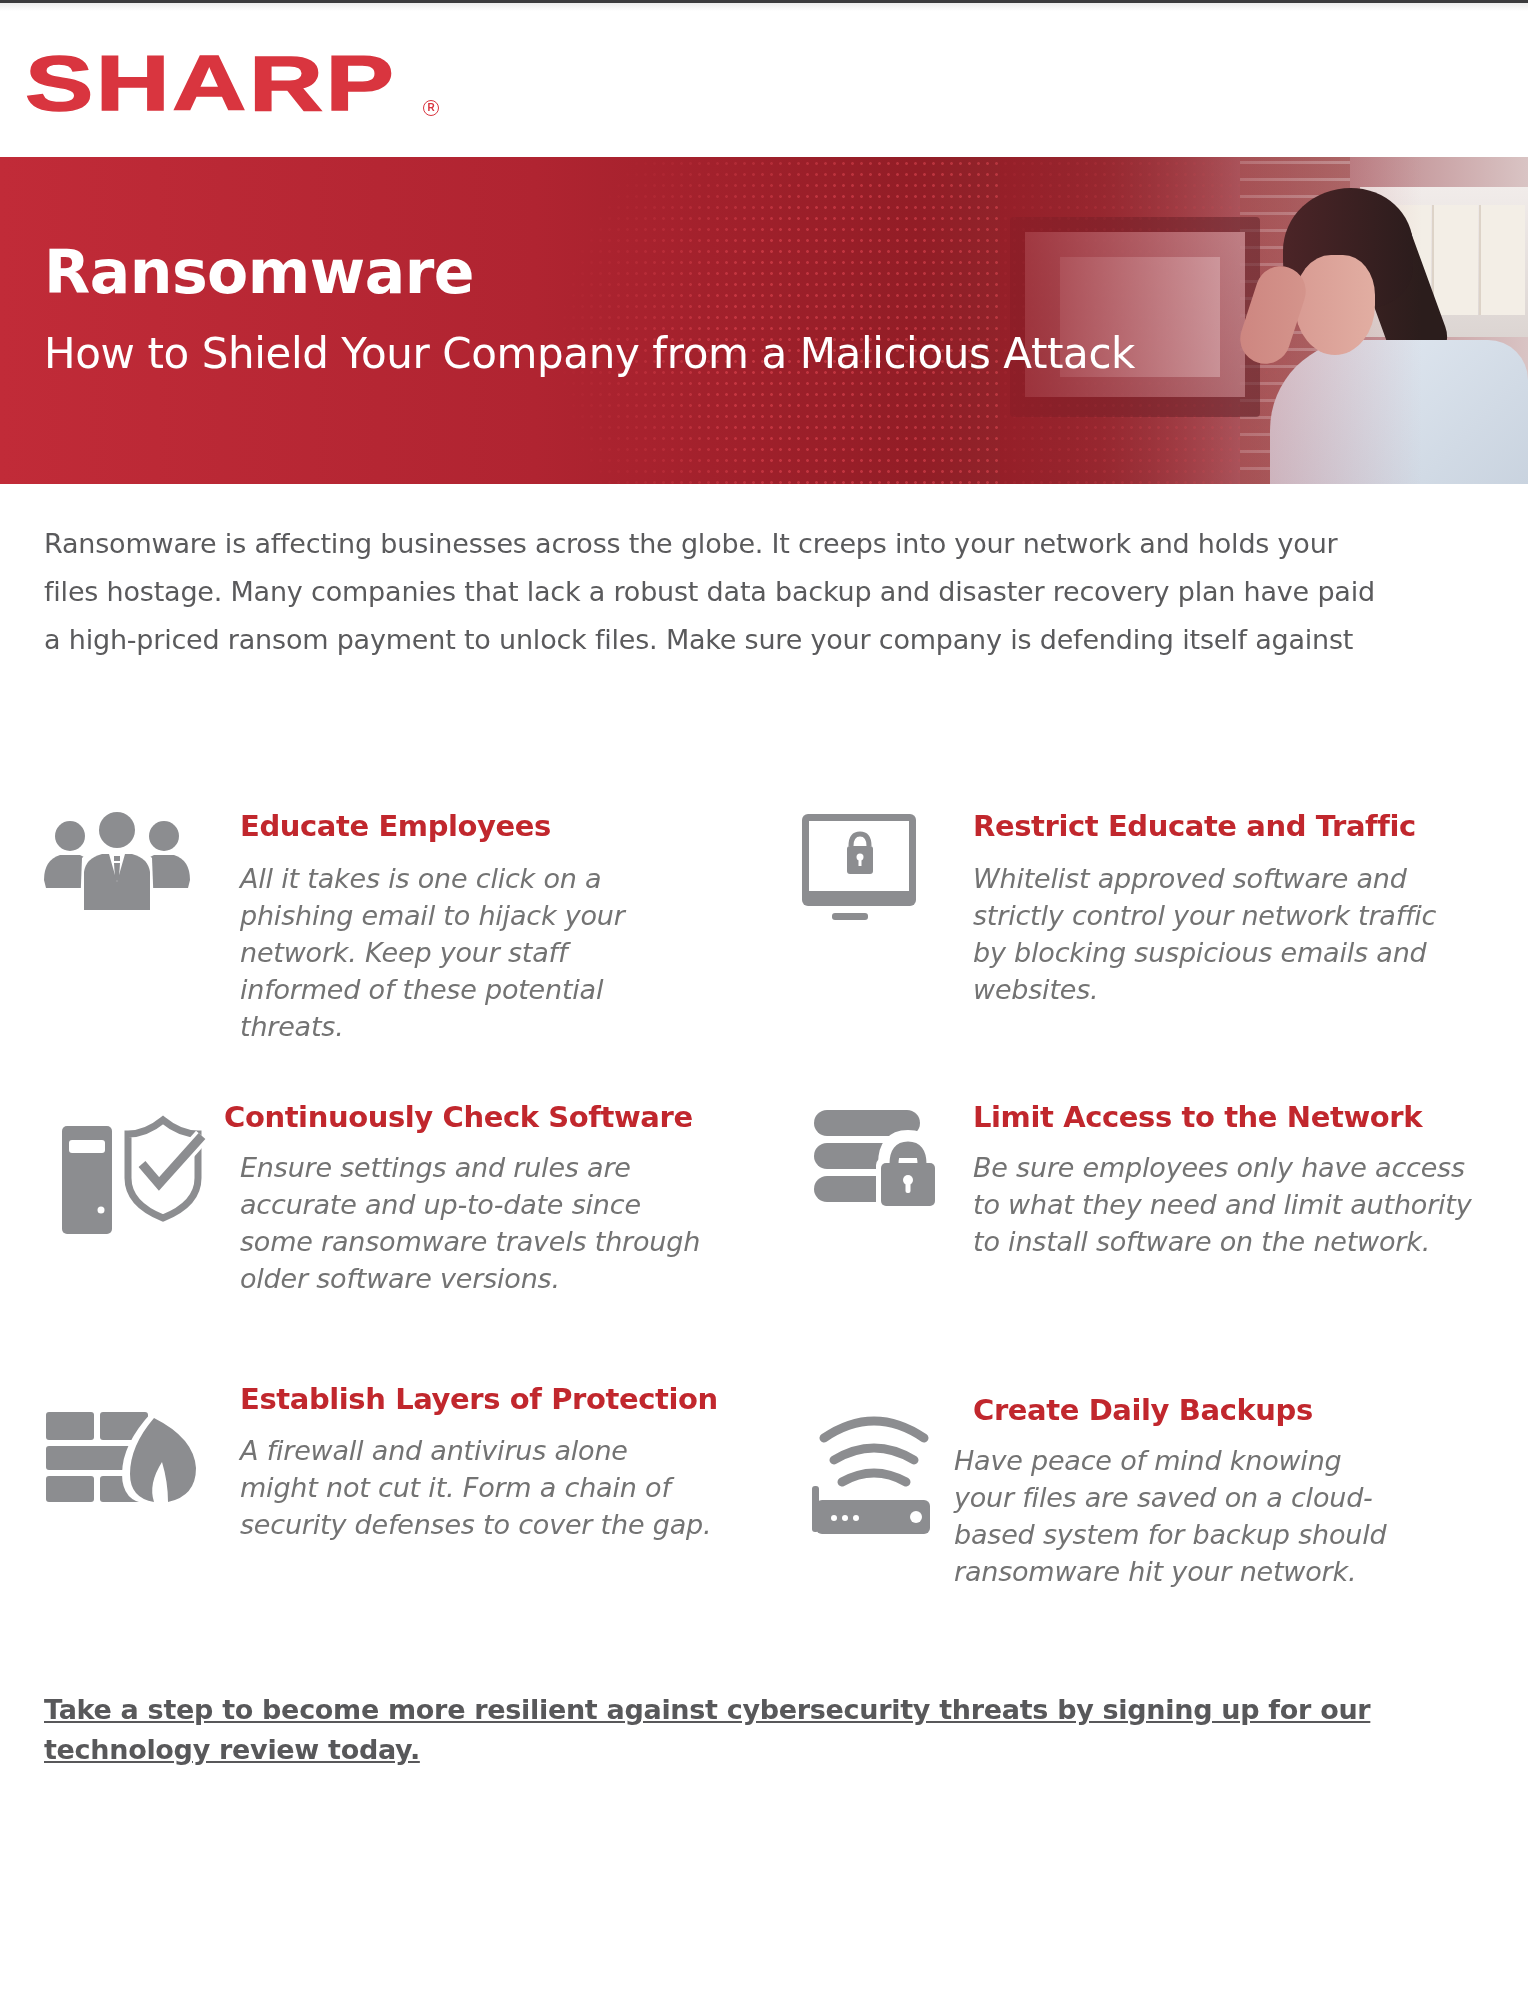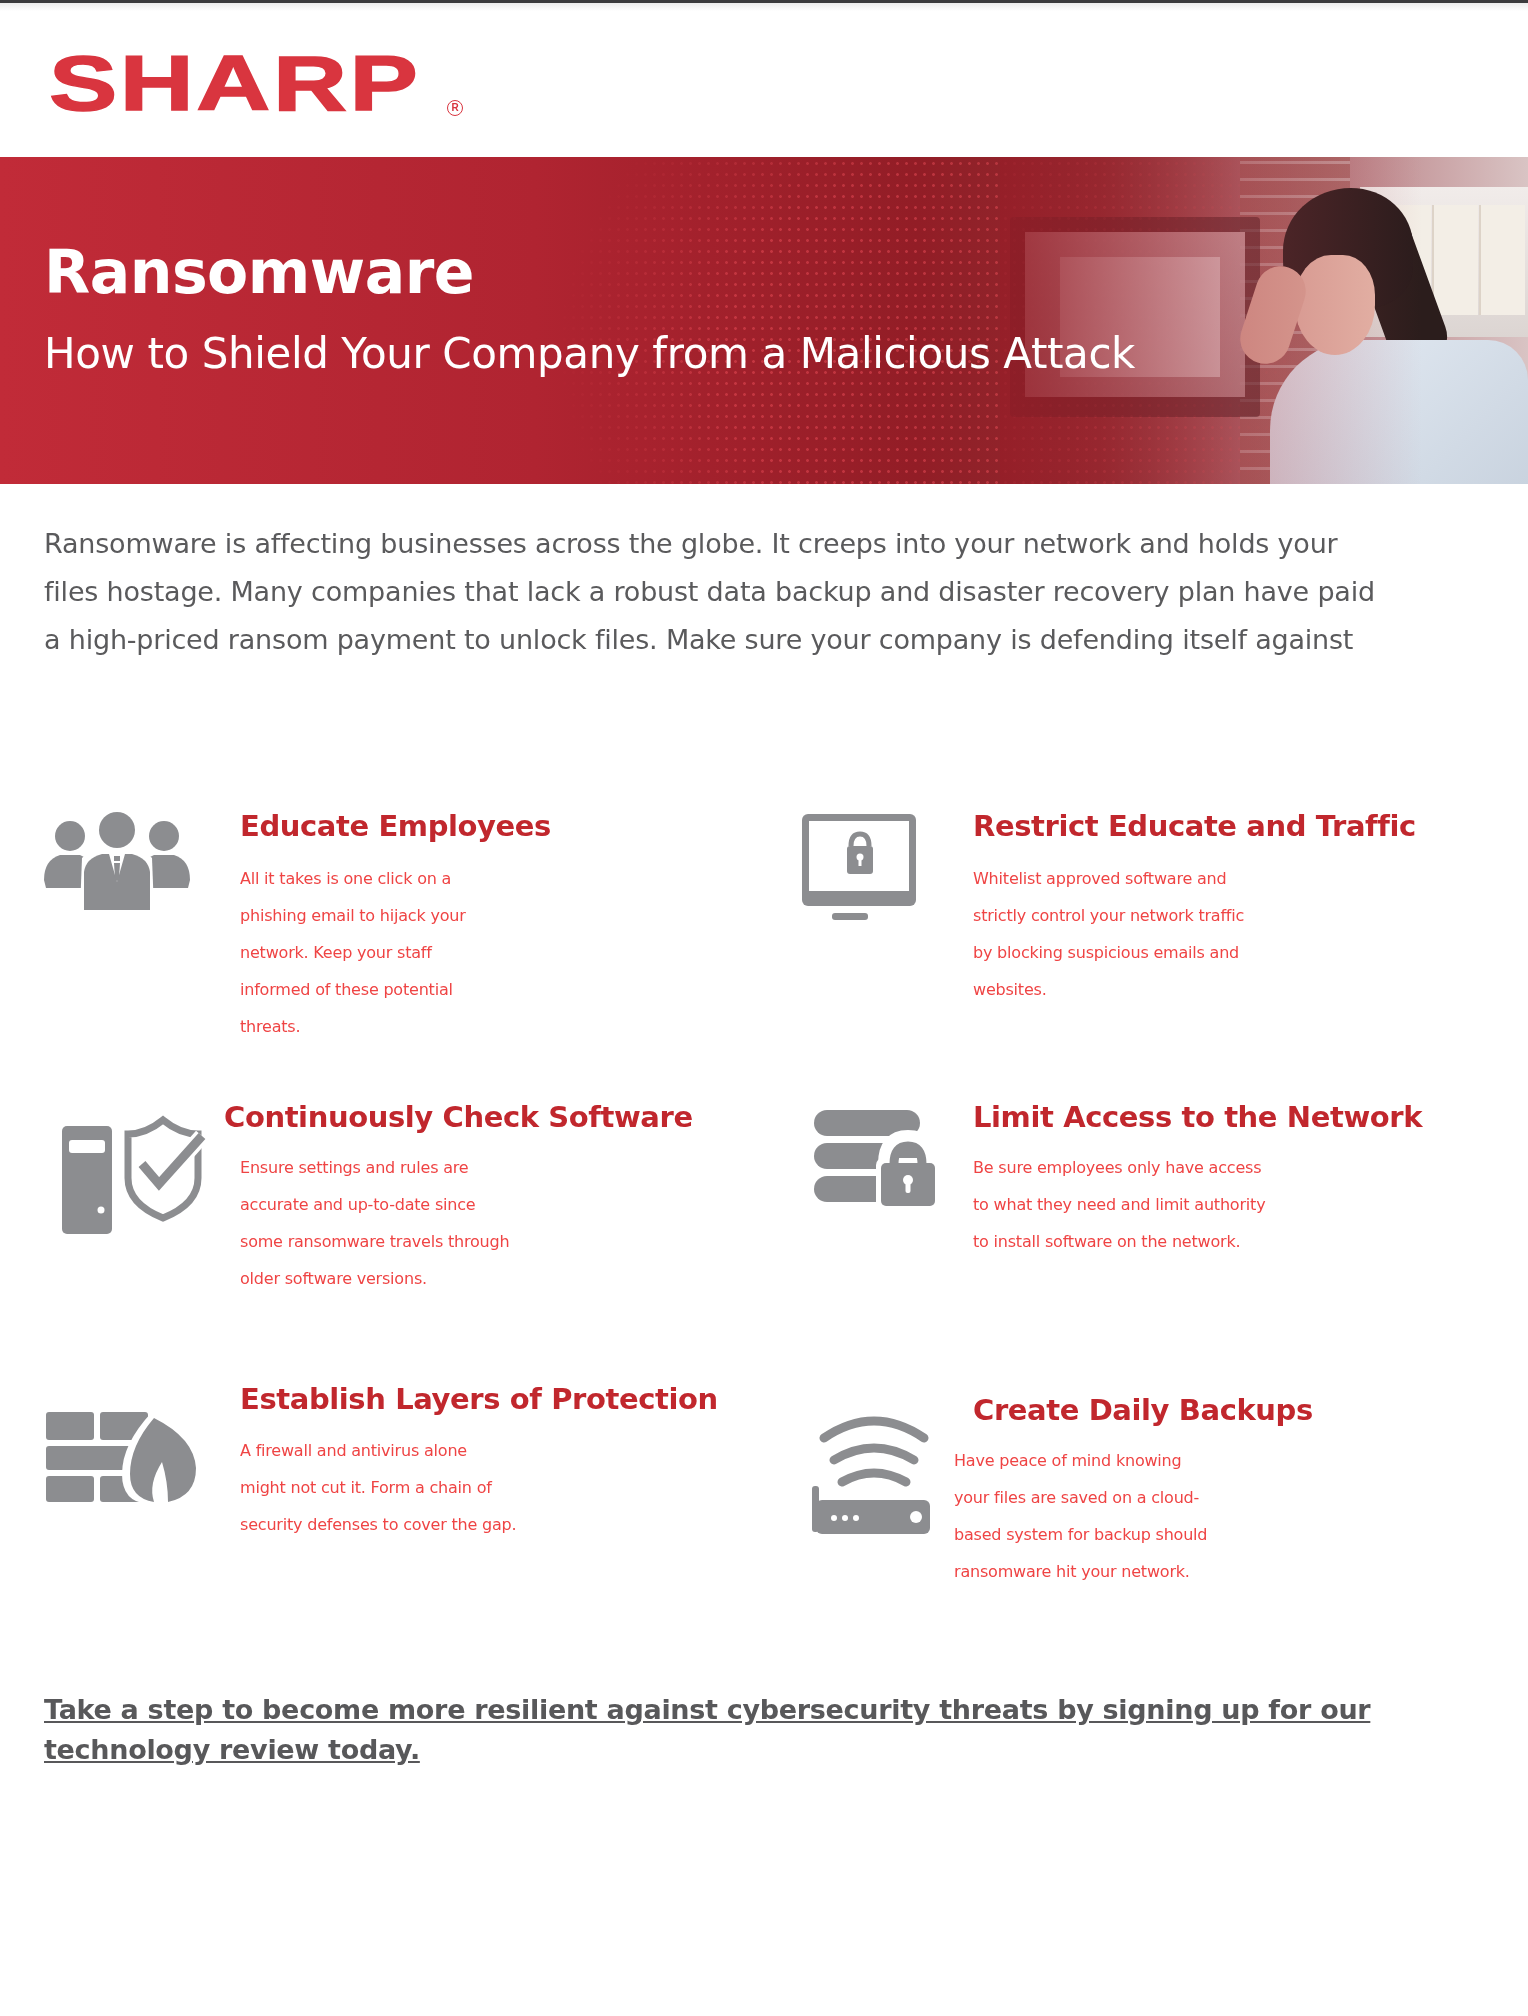--- a/index.html
+++ b/index.html
@@ -2,21 +2,21 @@
 <html><head>
 <meta charset="utf-8">
 <style>
   html, body { margin: 0; padding: 0; background: #ffffff; }
   body { width: 1528px; height: 2016px; position: relative; overflow: hidden;
          font-family: "Liberation Sans", "DejaVu Sans", sans-serif; }
   .topbar { position: absolute; left: 0; top: 0; width: 1528px; height: 3px; background: #3b3b3d; }
   .topshadow { position: absolute; left: 0; top: 3px; width: 1528px; height: 8px;
                background: linear-gradient(#ececec, #ffffff); }
 
-  .logo { position: absolute; left: 49px; top: 44px; height: 80px; display: flex; align-items: flex-start; }
+  .logo { position: absolute; left: 25px; top: 44px; height: 80px; display: flex; align-items: flex-start; }
   .logo-word { font-family: "Liberation Sans", sans-serif; font-weight: 900; color: #d9353f;
                font-size: 80px; line-height: 80px; letter-spacing: 2px; transform: scaleX(1.28) scaleY(0.98);
                transform-origin: left top; display: inline-block; font-style: normal; -webkit-text-stroke: 1.5px #d9353f; }
   .logo-reg { position: absolute; left: 398px; top: 56px; width: 14px; height: 14px; border: 1.5px solid #d9353f;
               border-radius: 50%; color: #d9353f; font-size: 10px; line-height: 14px; text-align: center;
               font-weight: bold; }
 
   .banner { position: absolute; left: 0; top: 157px; width: 1528px; height: 327px; overflow: hidden;
             background: linear-gradient(90deg, #c12b38 0%, #b02431 35%, #921d26 60%, #8e2a2f 72%, #b5747a 85%, #d9c4c4 100%); }
   .banner-dots { position: absolute; left: 560px; top: -120px; width: 760px; height: 620px; border-radius: 50%;
@@ -51,22 +51,22 @@
   .banner-subtitle { position: absolute; left: 44px; top: 324px; color: #ffffff; font-family: "DejaVu Sans", sans-serif;
                      font-weight: normal; font-size: 42px; line-height: 60px; letter-spacing: -0.4px; white-space: nowrap; }
 
   .intro { position: absolute; left: 44px; top: 520px; width: 1430px; color: #5a5a5c;
            font-family: "DejaVu Sans", sans-serif; font-size: 27px; line-height: 48px; letter-spacing: -0.2px; }
 
   .feature { position: absolute; }
   .feature-icon { position: absolute; }
   .feature-title { position: absolute; color: #c1272d; font-family: "DejaVu Sans", sans-serif; font-weight: bold;
                    font-size: 29px; line-height: 40px; white-space: nowrap; letter-spacing: -0.4px; }
-  .feature-body { position: absolute; color: #ef4444; font-family: "DejaVu Sans", sans-serif; font-size: 16px;
-                  line-height: 37px; letter-spacing: -0.2px; }
+  .feature-body { position: absolute; color: #737373; font-family: "DejaVu Sans", sans-serif; font-size: 27px;
+                  line-height: 37px; letter-spacing: -0.2px; font-style: italic; }
   .feature-body span { display: block; white-space: nowrap; }
 
   .cta { position: absolute; left: 44px; top: 1690px; width: 1440px; color: #58585a; font-family: "DejaVu Sans", sans-serif;
          font-weight: bold; font-size: 27px; line-height: 40px; letter-spacing: -0.3px; }
   .cta span { display: block; white-space: nowrap; text-decoration: underline; }
 </style>
 </head>
 <body>
 
 <div class="topbar"></div>

